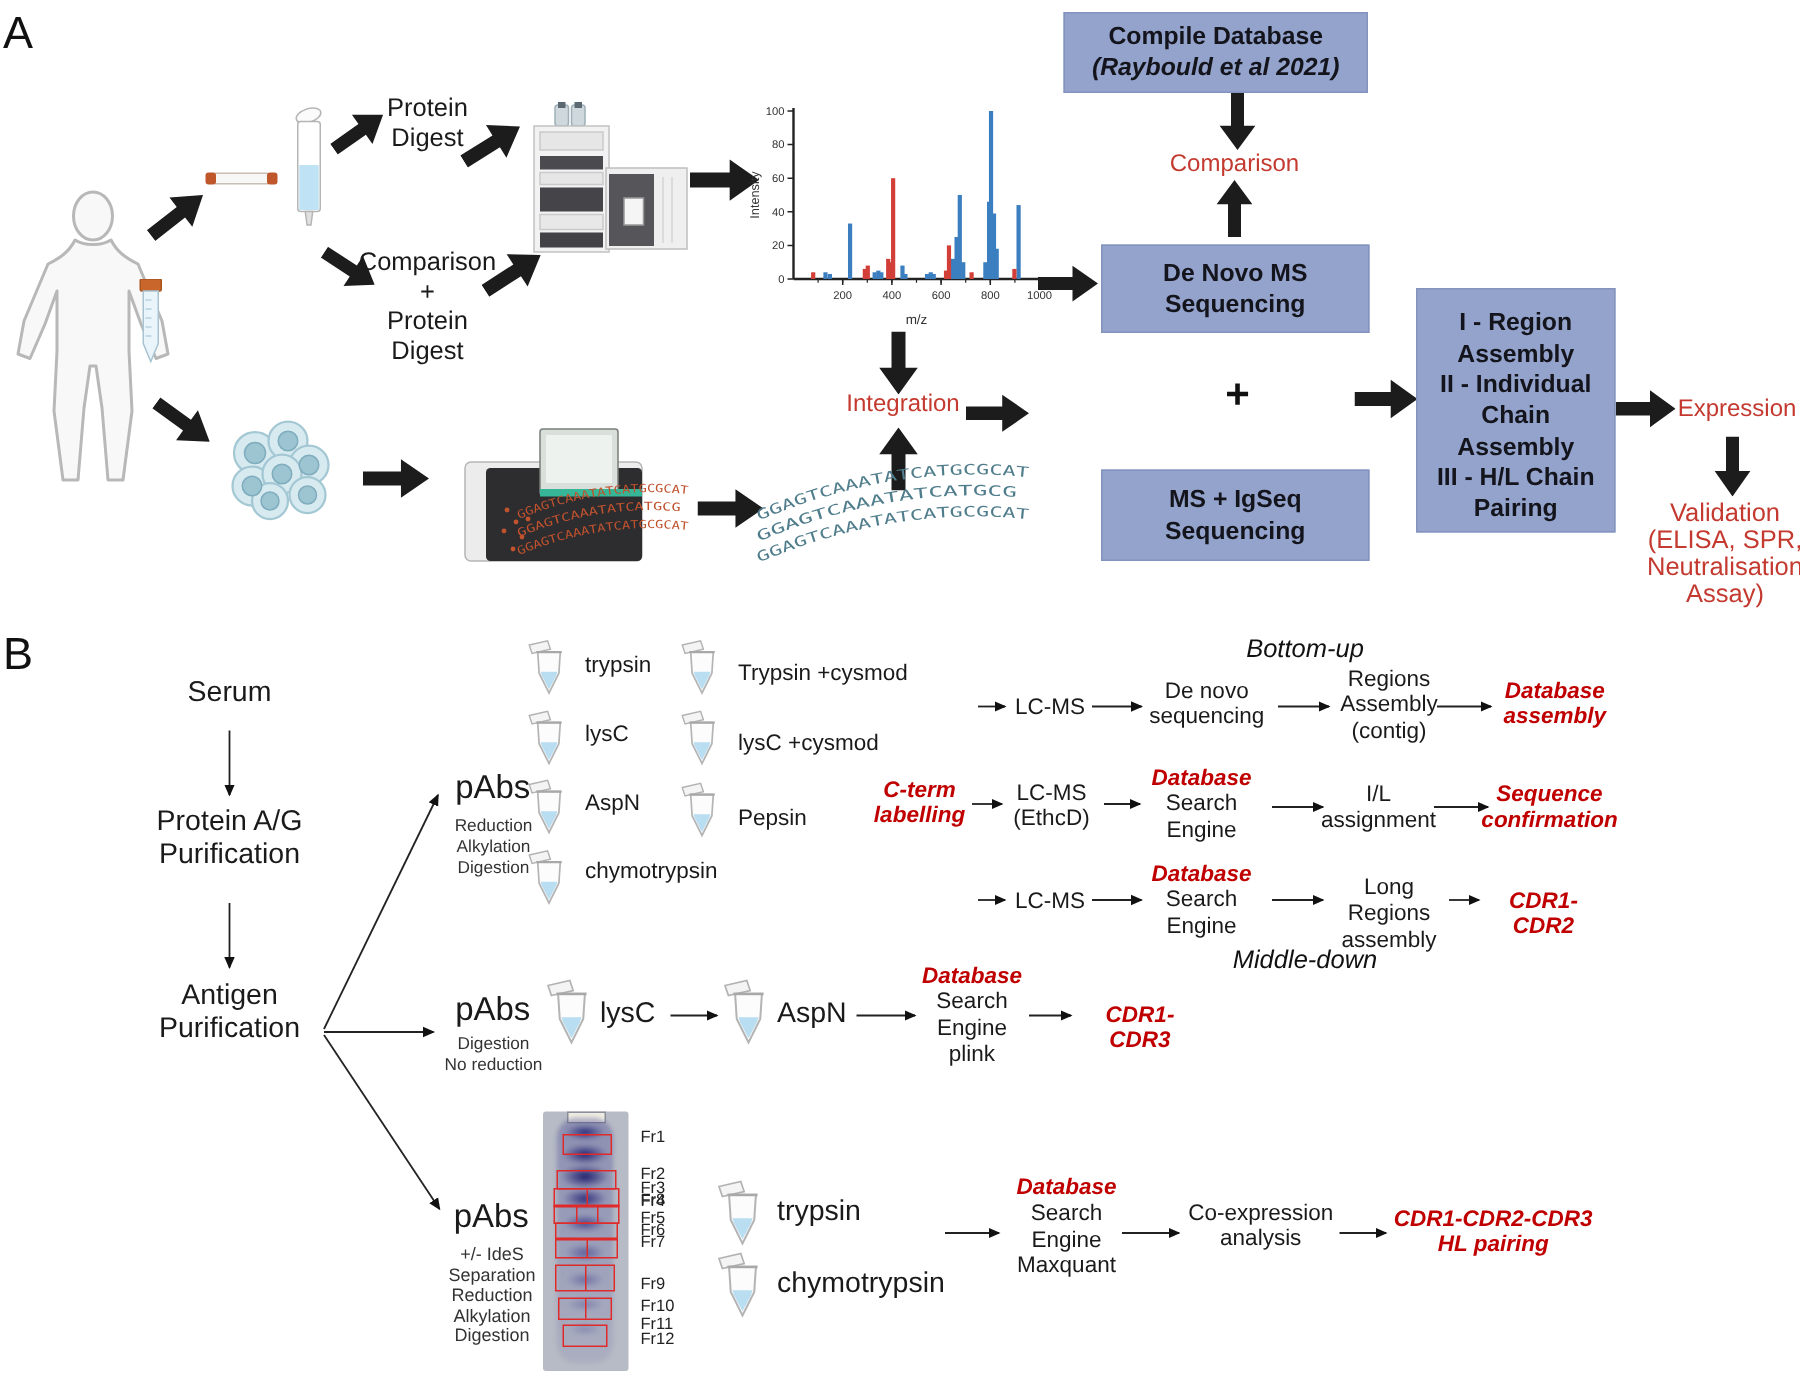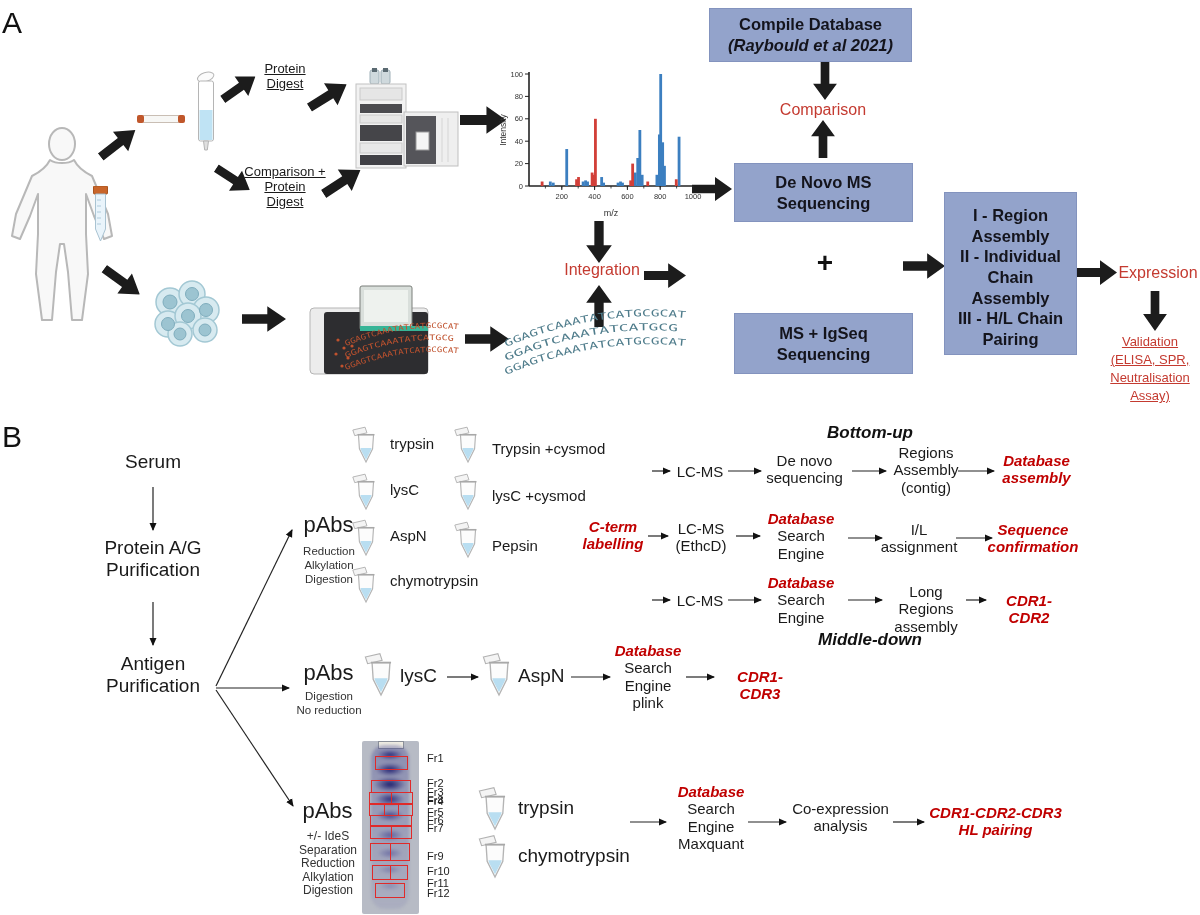--- a/index.html
+++ b/index.html
@@ -2,28 +2,28 @@
 <html><head>
 <meta charset="utf-8">
 <style>
   html,body{margin:0;padding:0;background:#fff;}
   .canvas{position:relative;width:1200px;height:915px;background:#fff;overflow:hidden;
           font-family:"Liberation Sans","DejaVu Sans",sans-serif;color:#1a1a1a;}
   .abs{position:absolute;}
   .txt{position:absolute;text-align:center;line-height:1.15;}
   .plabel{position:absolute;font-size:30px;color:#111;}
   .t15{font-size:15px;}
-  .t155{font-size:13px;text-decoration:underline;}
+  .t155{font-size:17px;}
   .t16{font-size:16px;}
   .t19{font-size:19px;}
   .t22{font-size:22px;}
   .redA{color:#c43a30;}
   .redB{color:#c00000;font-weight:bold;font-style:italic;}
   .redI{color:#c00000;font-style:italic;font-weight:600;}
-  .hdr{font-size:17px;font-weight:bold;font-style:italic;color:#111;}
+  .hdr{font-size:17px;font-weight:normal;font-style:italic;color:#111;}
   .cond{font-size:11.5px;color:#333;line-height:1.2;}
   .abox{position:absolute;background:#93a3cb;border:1px solid #8393be;display:flex;
         flex-direction:column;justify-content:center;align-items:center;
         font-size:16.5px;font-weight:600;color:#14141c;line-height:1.25;text-align:center;}
   .abox .it{font-style:italic;}
   .fa{position:absolute;}
   .fa svg{width:100%;height:100%;display:block;}
   .plus{position:absolute;font-size:28px;font-weight:bold;color:#111;text-align:center;}
   .fr{position:absolute;font-size:11px;color:#222;line-height:1;}
   .gel{position:absolute;background:#b7bbc5;border-radius:2px;}

